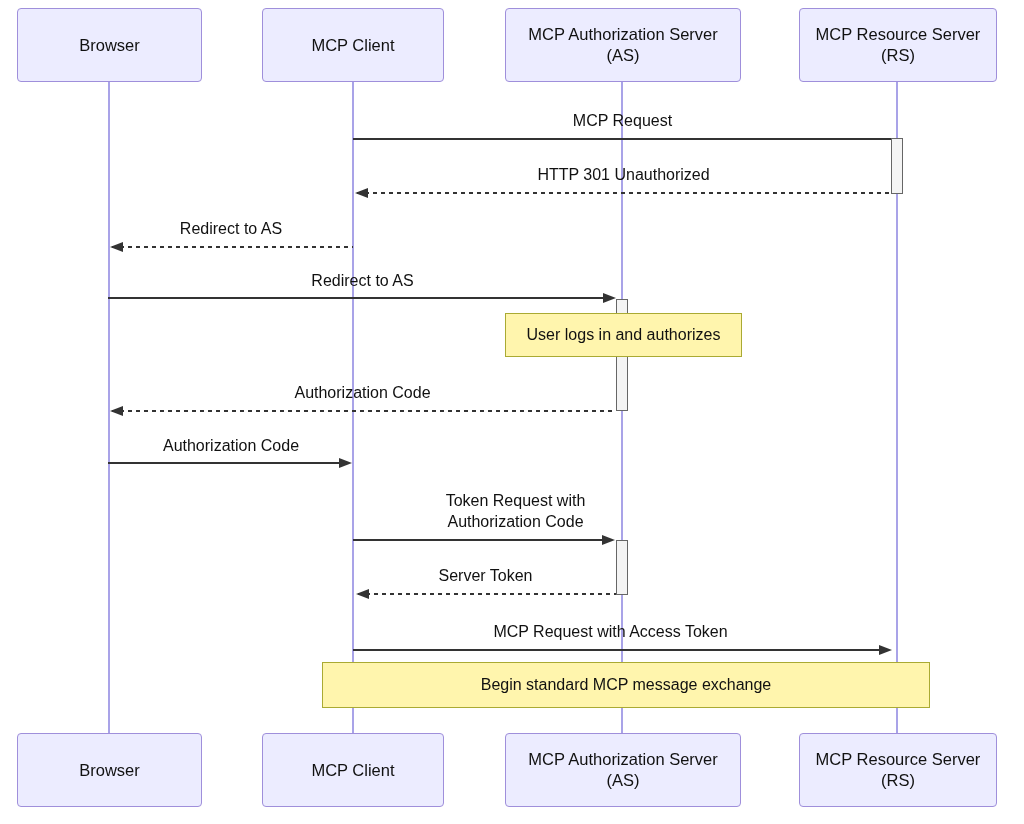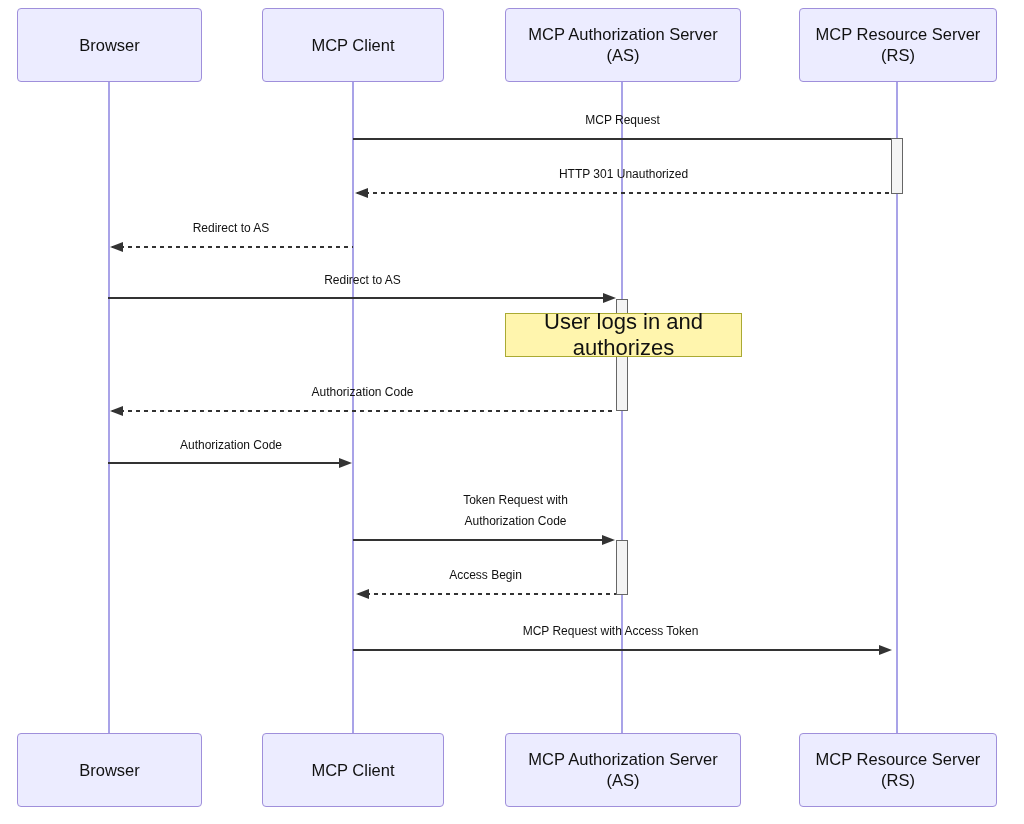--- a/index.html
+++ b/index.html
@@ -46,21 +46,21 @@
     position:absolute;
     width:12px;
     background:var(--activation_fill);
     border:1px solid var(--activation_border);
     box-sizing:border-box;
     z-index:2;
   }
   .msg-label{
     position:absolute;
     text-align:center;
-    font-size:12px;line-height:21px;
+    font-size:16px;line-height:21px;
     white-space:pre-line;
     z-index:3;
   }
   .msg-line{
     position:absolute;
     height:2px;
     background:var(--line_color);
     z-index:1;
   }
   .msg-line.dashed{
@@ -74,21 +74,21 @@
     z-index:3;
   }
   .arrowhead.right{border-left:13px solid var(--line_color);}
   .arrowhead.left{border-right:13px solid var(--line_color);}
   .note{
     position:absolute;
     background:var(--note_fill);
     border:1.5px solid var(--note_border);
     display:flex;align-items:center;justify-content:center;
     text-align:center;
-    font-size:22px;
+    font-size:16px;
     box-sizing:border-box;
     z-index:4;
   }
 </style>
 </head>
 <body>
 
 <div class="diagram">
 
   <div class="lifeline" style="left:108px"></div>
@@ -137,22 +137,23 @@
 
   <div class="msg-label" style="left:109px;top:435px;width:244px">Authorization Code</div>
   <div class="msg-line solid" style="left:108px;top:462px;width:234px"></div>
   <div class="arrowhead right" style="left:339px;top:458px"></div>
 
   <div class="msg-label" style="left:353px;top:490px;width:325px">Token Request with
 Authorization Code</div>
   <div class="msg-line solid" style="left:353px;top:539px;width:252px"></div>
   <div class="arrowhead right" style="left:602px;top:535px"></div>
 
-  <div class="msg-label" style="left:355px;top:565px;width:261px">Access Begin</div>
+  <div class="msg-label" style="left:355px;top:565px;width:261px">Server Token</div>
   <div class="msg-line dashed" style="left:358px;top:593px;width:258px"></div>
   <div class="arrowhead left" style="left:356px;top:589px"></div>
 
   <div class="msg-label" style="left:353px;top:621px;width:515px">MCP Request with Access Token</div>
   <div class="msg-line solid" style="left:353px;top:649px;width:529px"></div>
   <div class="arrowhead right" style="left:879px;top:645px"></div>
 
+  <div class="note" style="left:322px;top:662px;width:608px;height:46px">Begin standard MCP message exchange</div>
 
 </div>
 
 </body></html>

